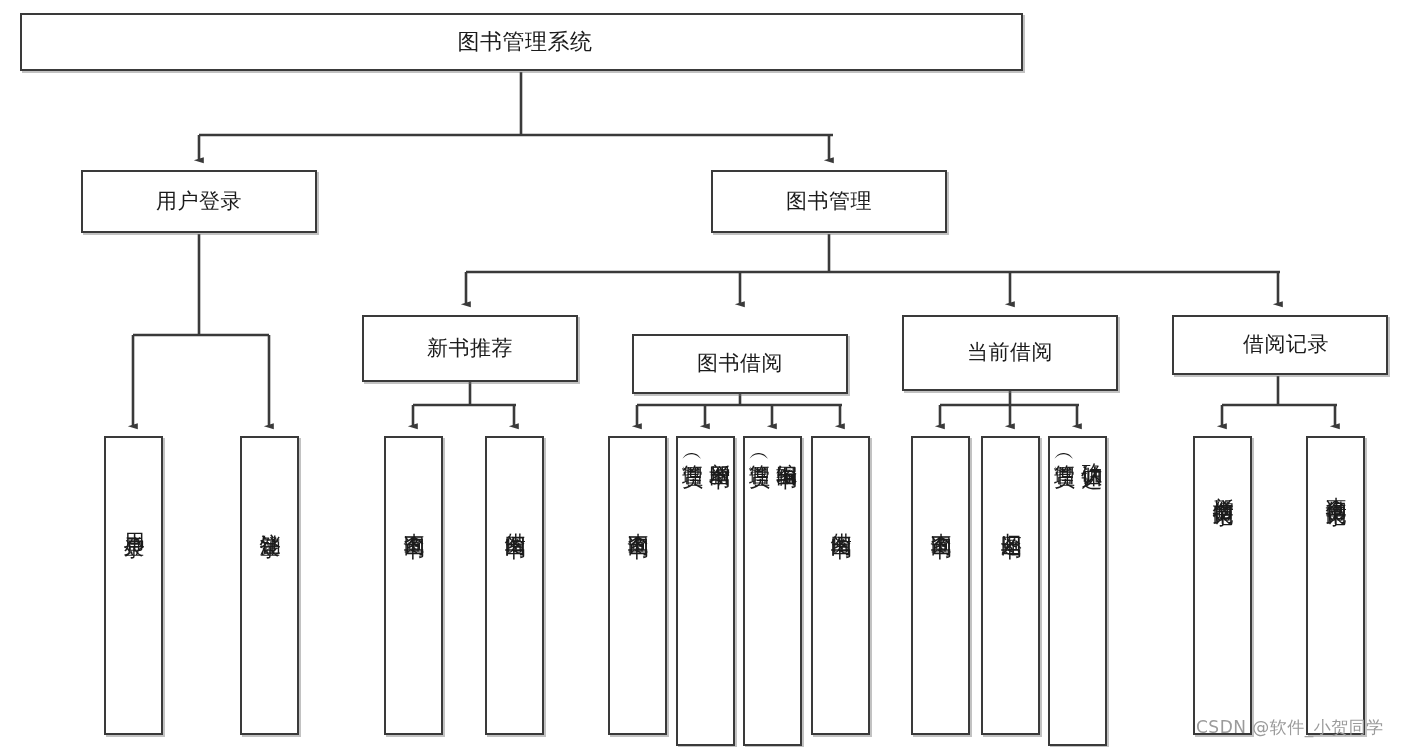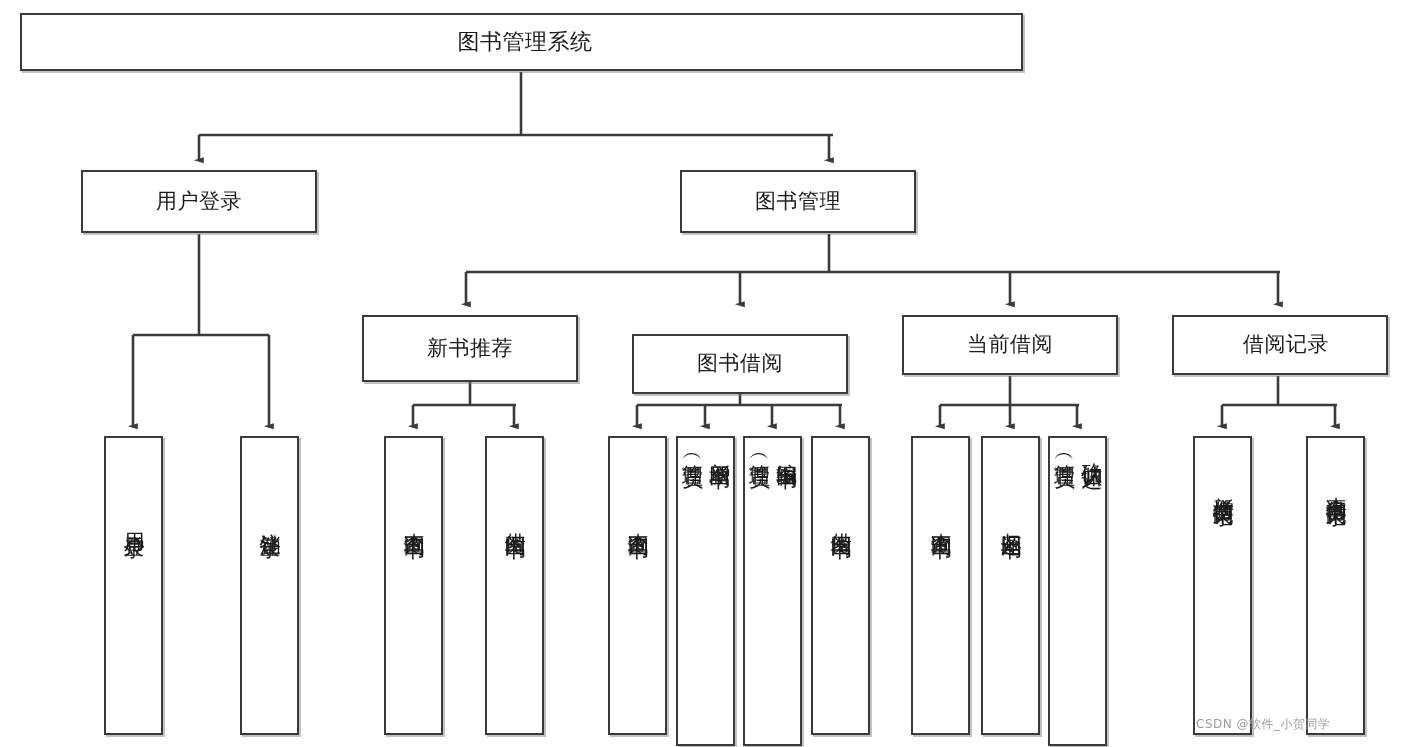--- a/index.html
+++ b/index.html
@@ -60,21 +60,21 @@
     text-orientation: upright;
     font-size: 21px;
     line-height: 1.30;
     letter-spacing: 2px;
     white-space: pre-line;
     text-align: left;
     max-height: 100%;
   }
   .watermark {
     position: absolute;
-    font-size: 12px;
+    font-size: 17px;
     color: #9b9b9b;
     white-space: nowrap;
     letter-spacing: 0.5px;
   }
 </style>
 </head>
 <body>
 
 <div id="canvas">
 
@@ -129,33 +129,33 @@
   </svg>
 
   <div class="node root horizontal" style="left:20px; top:13px; width:1003px; height:58px;padding-left:7px;">
     <span class="node-label">图书管理系统</span>
   </div>
 
   <div class="node horizontal" style="left:81px; top:170px; width:236px; height:63px;">
     <span class="node-label">用户登录</span>
   </div>
 
-  <div class="node horizontal" style="left:680px; top:170px; width:236px; height:63px;">
+  <div class="node horizontal" style="left:711px; top:170px; width:236px; height:63px;">
     <span class="node-label">图书管理</span>
   </div>
 
   <div class="node horizontal" style="left:362px; top:315px; width:216px; height:67px;">
     <span class="node-label">新书推荐</span>
   </div>
 
   <div class="node horizontal" style="left:632px; top:334px; width:216px; height:60px;">
     <span class="node-label">图书借阅</span>
   </div>
 
-  <div class="node horizontal" style="left:902px; top:315px; width:216px; height:60px;">
+  <div class="node horizontal" style="left:902px; top:315px; width:216px; height:76px;">
     <span class="node-label">当前借阅</span>
   </div>
 
   <div class="node horizontal" style="left:1172px; top:315px; width:216px; height:60px;padding-left:12px;">
     <span class="node-label">借阅记录</span>
   </div>
 
   <div class="node vertical" style="left:104px; top:436px; width:59px; height:299px; padding-top:78px;">
     <span class="node-label">用户登录</span>
   </div>

